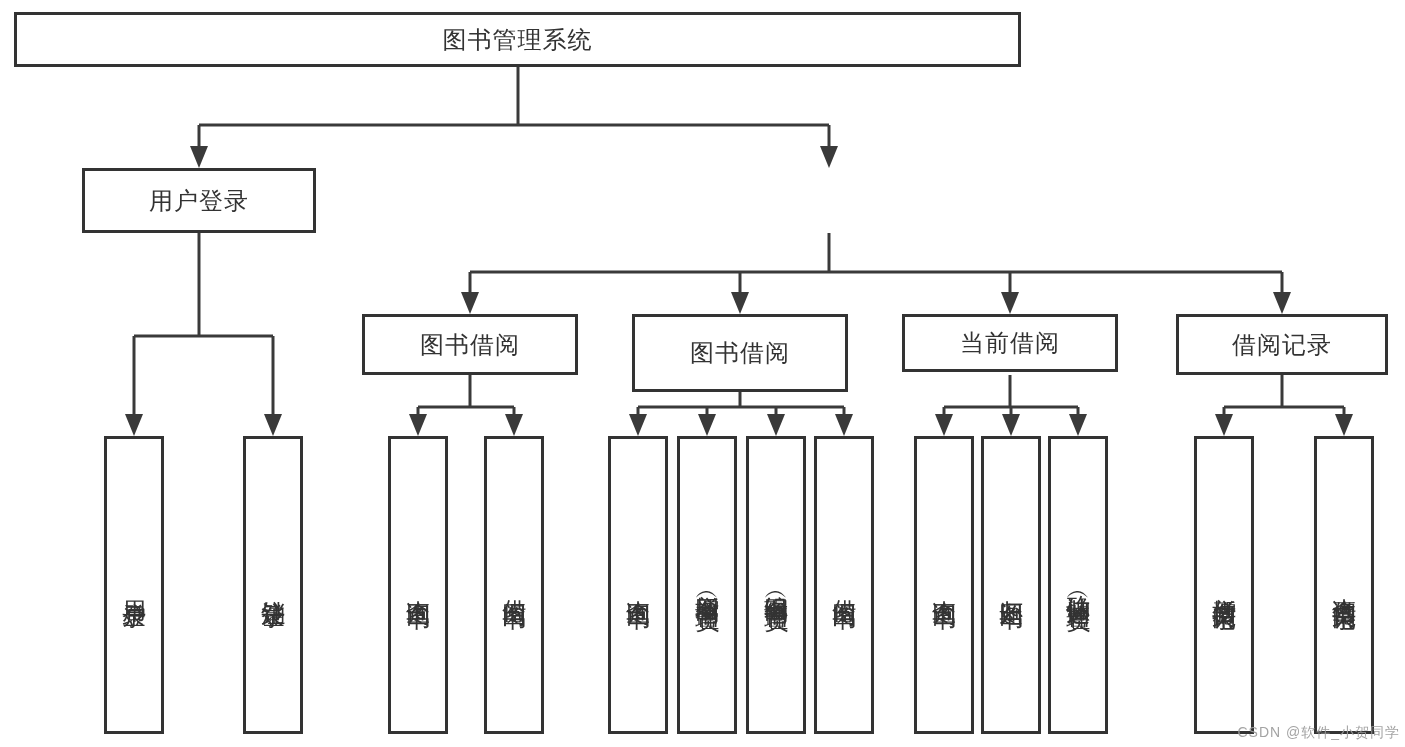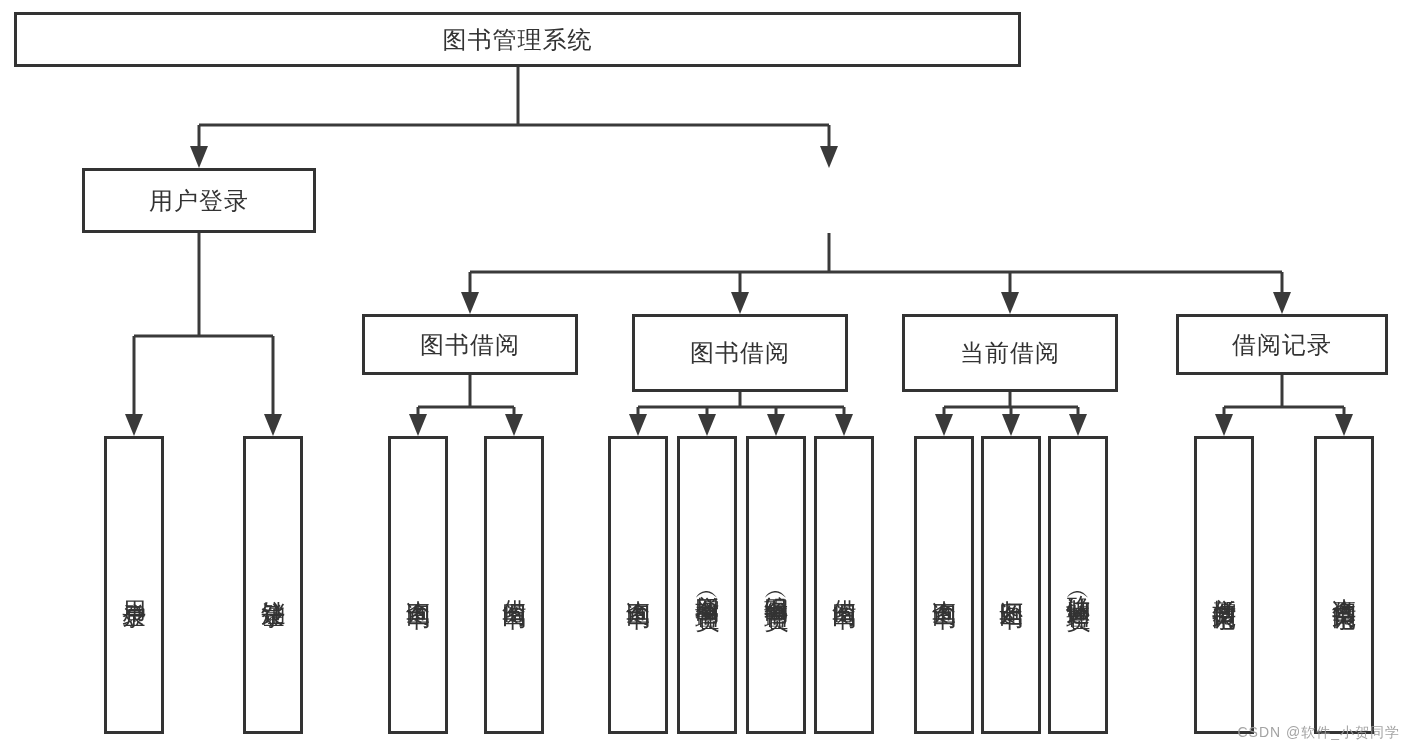--- a/index.html
+++ b/index.html
@@ -136,21 +136,21 @@
   <div class="node hbox" style="left:82px; top:168px; width:234px; height:65px;">
     <span>用户登录</span>
   </div>
 
   <div class="node hbox" style="left:362px; top:314px; width:216px; height:61px;">
     <span>图书借阅</span>
   </div>
   <div class="node hbox" style="left:632px; top:314px; width:216px; height:78px;">
     <span>图书借阅</span>
   </div>
-  <div class="node hbox" style="left:902px; top:314px; width:216px; height:78px;">
+  <div class="node hbox" style="left:902px; top:314px; width:216px; height:58px;">
     <span>当前借阅</span>
   </div>
   <div class="node hbox" style="left:1176px; top:314px; width:212px; height:61px;">
     <span>借阅记录</span>
   </div>
 
   <div class="node vbox" style="left:104px; top:436px; width:60px; height:298px;">
     <span class="vtext">用户登录</span>
   </div>
   <div class="node vbox" style="left:243px; top:436px; width:60px; height:298px;">

